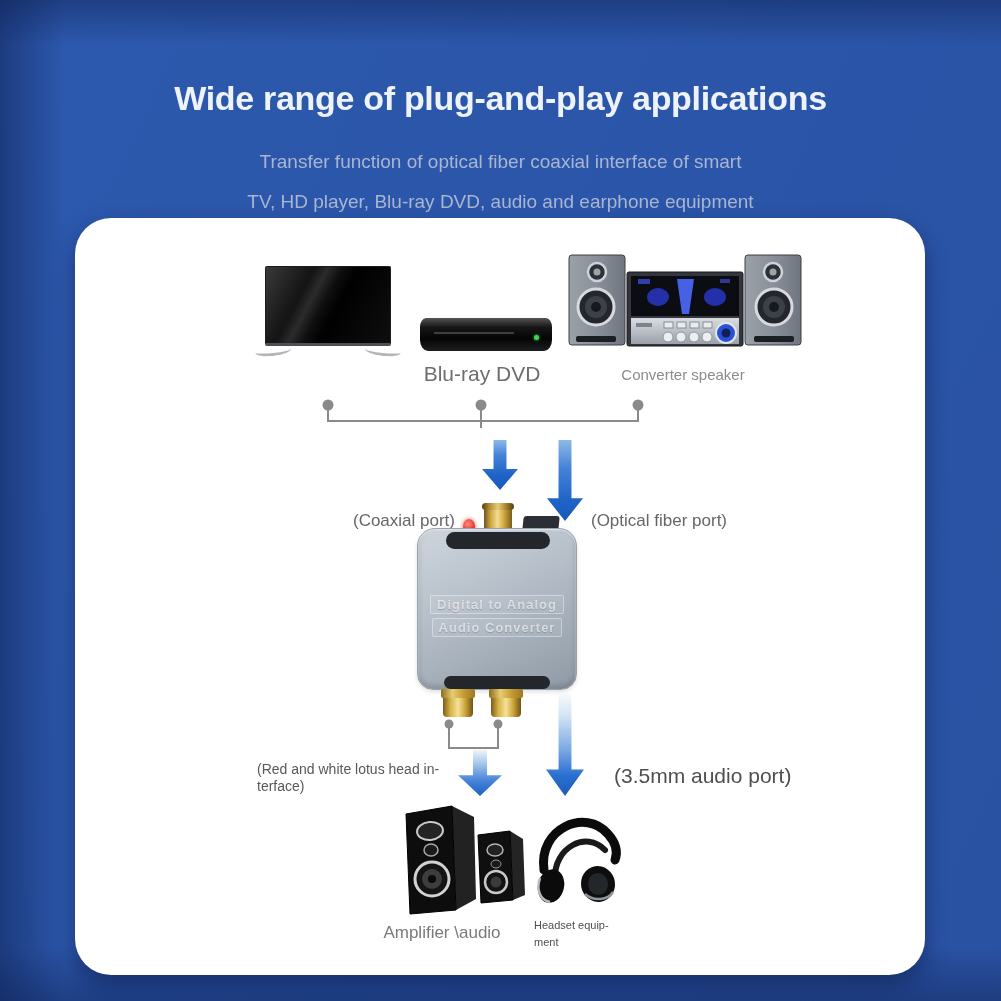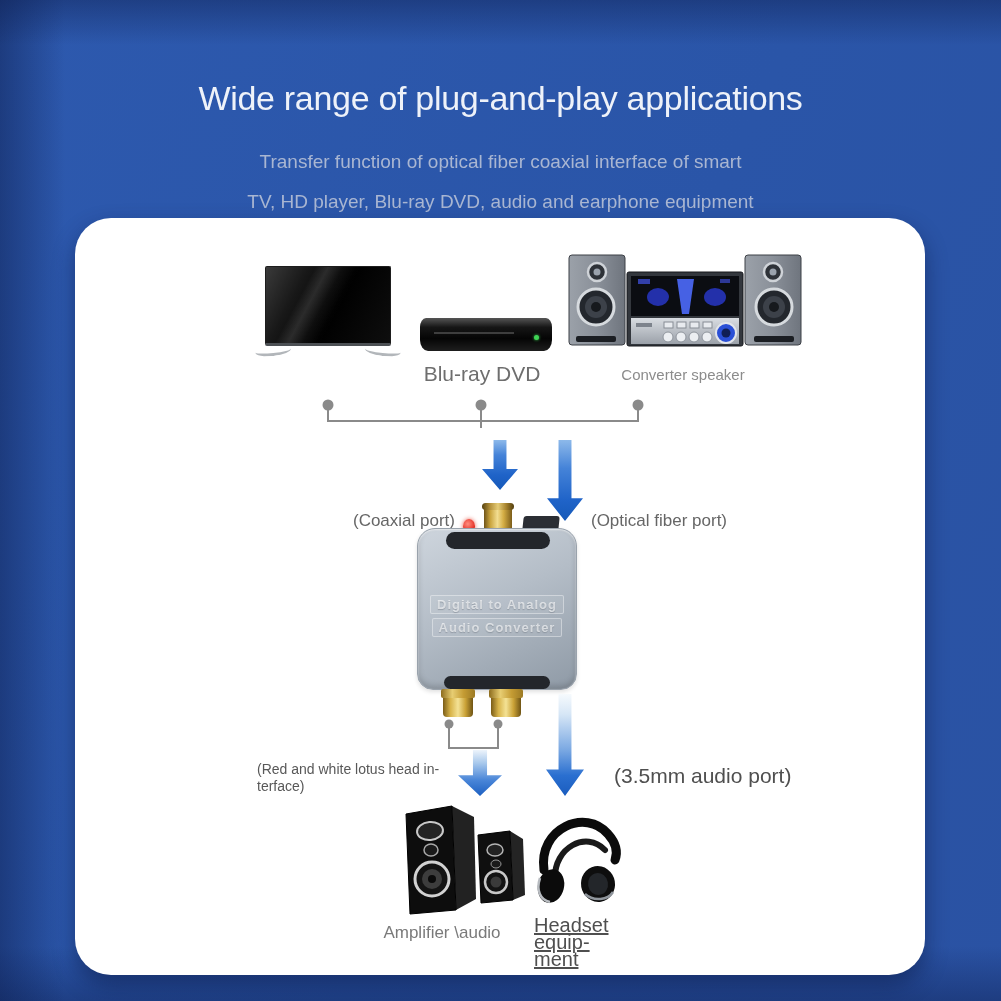--- a/index.html
+++ b/index.html
@@ -8,21 +8,21 @@
     position:relative; width:1001px; height:1001px; overflow:hidden;
     font-family:"Liberation Sans", sans-serif;
     background:
       linear-gradient(180deg, rgba(12,28,76,.42) 0px, rgba(12,28,76,0) 45px),
       linear-gradient(90deg, rgba(12,28,76,.48) 0px, rgba(12,28,76,0) 65px),
       linear-gradient(0deg, rgba(12,28,76,.40) 0px, rgba(12,28,76,0) 55px),
       linear-gradient(115deg, #2d59ae 0%, #2a55a8 55%, #2a52a3 100%);
   }
   .title {
     position:absolute; left:0; right:0; top:56px; text-align:center;
-    font-size:34px; letter-spacing:-0.3px; color:#eef2f9; font-weight:400;
+    font-size:34px; letter-spacing:-0.3px; color:#eef2f9; font-weight:700;
   }
   .subtitle {
     position:absolute; left:0; right:0; text-align:center;
     font-size:19px; color:#a9b6d2; font-weight:400;
   }
   .sub1 { top:132px; } .sub2 { top:172px; }
 
   .card {
     position:absolute; left:75px; top:218px; width:850px; height:757px;
     background:#ffffff; border-radius:36px;
@@ -52,21 +52,21 @@
   .dev-label { text-align:center; color:#737373; }
   .l-tv   { left:172px; top:144px; width:160px; font-size:23px; }
   .l-bd   { left:327px; top:144px; width:160px; font-size:21px; color:#6e6e6e;text-align:center; }
   .l-spk  { left:528px; top:148px; width:160px; font-size:15px; color:#8c8c8c; }
   .port-label { font-size:17px; color:#666; text-align:center;margin-top:40px; }
   .l-coax { left:229px; top:253px; width:200px; }
   .l-opt  { left:484px; top:253px; width:200px; }
   .l-rca  { left:182px; top:543px; width:198px; font-size:14px; line-height:17px; color:#585858; text-align:left; }
   .l-jack { left:523px; top:546px; width:200px; font-size:21px; color:#4f4f4f; text-align:left;margin-left:16px; }
   .l-amp  { left:267px; top:705px; width:200px; font-size:17px; color:#7a7a7a; text-align:center; }
-  .l-hp   { left:459px; top:699px; width:130px; font-size:20px; line-height:17px; color:#4f4f4f; text-align:left;text-decoration:underline; }
+  .l-hp   { left:459px; top:699px; width:130px; font-size:11px; line-height:17px; color:#4f4f4f; text-align:left; }
 
   
   .bracket-top { left:243px; top:179px; width:330px; height:36px; }
   .bracket-bottom { left:365px; top:500px; width:70px; height:36px; }
 
   
   .arrow { display:block; }
   .arrow-a { left:407px; top:222px; width:36px; height:50px;
     background:linear-gradient(180deg,#8db9ea 0%,#4583d8 30%,#1f63c8 70%,#1659b8 100%);
     clip-path:polygon(32% 0,68% 0,68% 58%,100% 58%,50% 100%,0 58%,32% 58%); }

